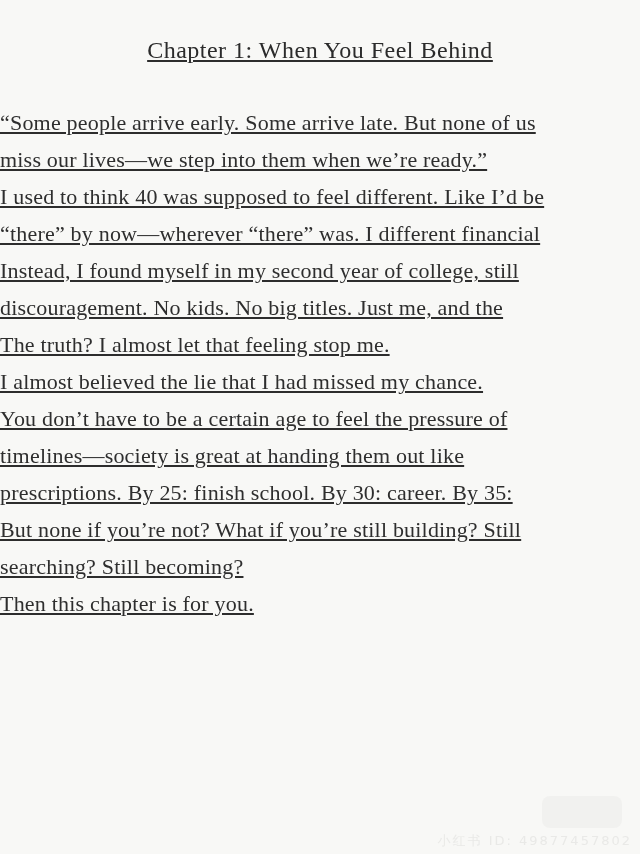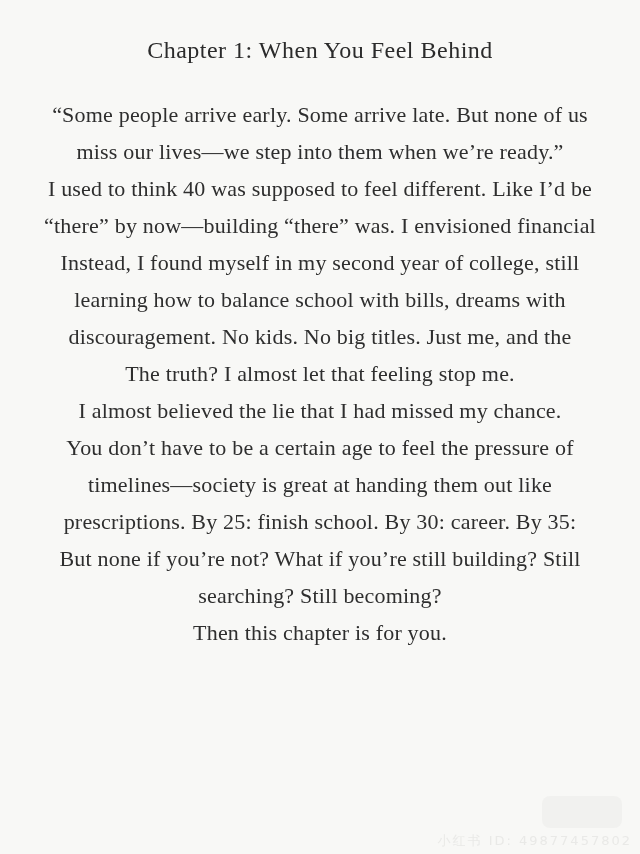--- a/index.html
+++ b/index.html
@@ -9,33 +9,34 @@
   }
   .page {
     position: relative;
     width: 640px;
     height: 854px;
     margin: 0 auto;
     background: #f8f8f6;
     overflow: hidden;
     font-family: "Liberation Serif", "DejaVu Serif", serif;
     color: #2d2d2d;
+    text-decoration: underline;
   }
   .chapter-title {
     padding-top: 34px;
     text-align: center;
     font-size: 24px;
     line-height: 32px;
     letter-spacing: 0.5px;
     white-space: nowrap;
     color: #2b2b2b;
   }
   .body-text {
-    margin-top: 30px;
-    text-align: center;
+    margin-top: 38px;
+    text-align: left;
   }
   .line {
     font-size: 22px;
     line-height: 37px;
     white-space: nowrap;
     letter-spacing: 0.2px;
     color: #2e2e2e;
   }
   .watermark-logo {
     position: absolute;
@@ -61,23 +62,22 @@
 <body>
 
 <div class="page">
 
   <div class="chapter-title">Chapter 1: When You Feel Behind</div>
 
   <div class="body-text">
     <div class="line">“Some people arrive early. Some arrive late. But none of us</div>
     <div class="line">miss our lives—we step into them when we’re ready.”</div>
     <div class="line">I used to think 40 was supposed to feel different. Like I’d be</div>
-    <div class="line">“there” by now—building “there” was. I envisioned financial</div>
+    <div class="line">“there” by now—wherever “there” was. I different financial</div>
     <div class="line">Instead, I found myself in my second year of college, still</div>
-    <div class="line">learning how to balance school with bills, dreams with</div>
     <div class="line">discouragement. No kids. No big titles. Just me, and the</div>
     <div class="line">The truth? I almost let that feeling stop me.</div>
     <div class="line">I almost believed the lie that I had missed my chance.</div>
     <div class="line">You don’t have to be a certain age to feel the pressure of</div>
     <div class="line">timelines—society is great at handing them out like</div>
     <div class="line">prescriptions. By 25: finish school. By 30: career. By 35:</div>
     <div class="line">But none if you’re not? What if you’re still building? Still</div>
     <div class="line">searching? Still becoming?</div>
     <div class="line">Then this chapter is for you.</div>
   </div>

